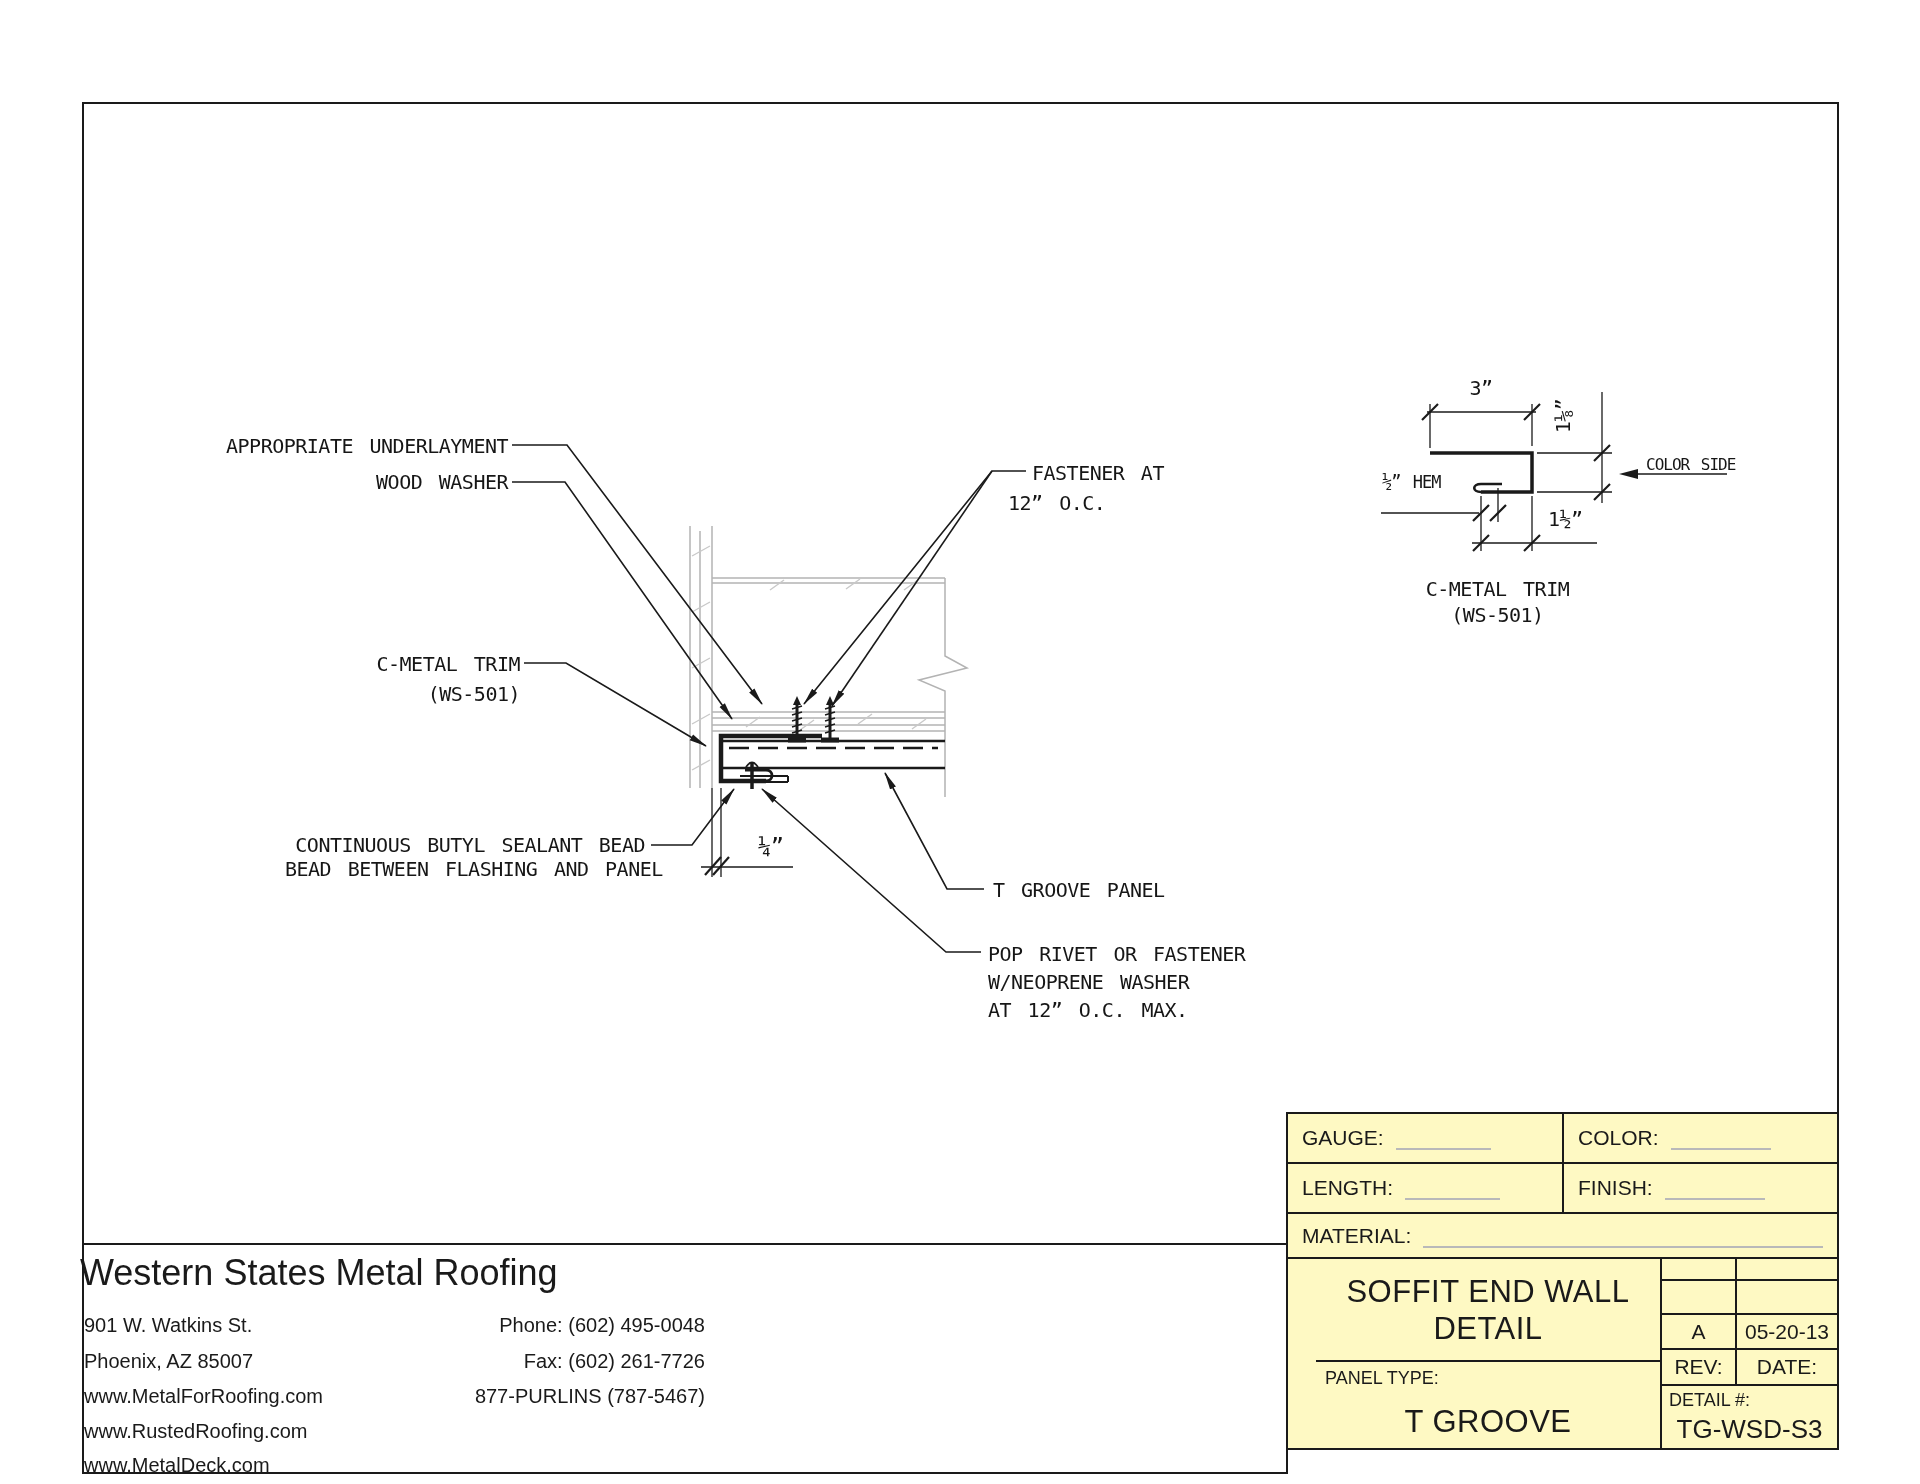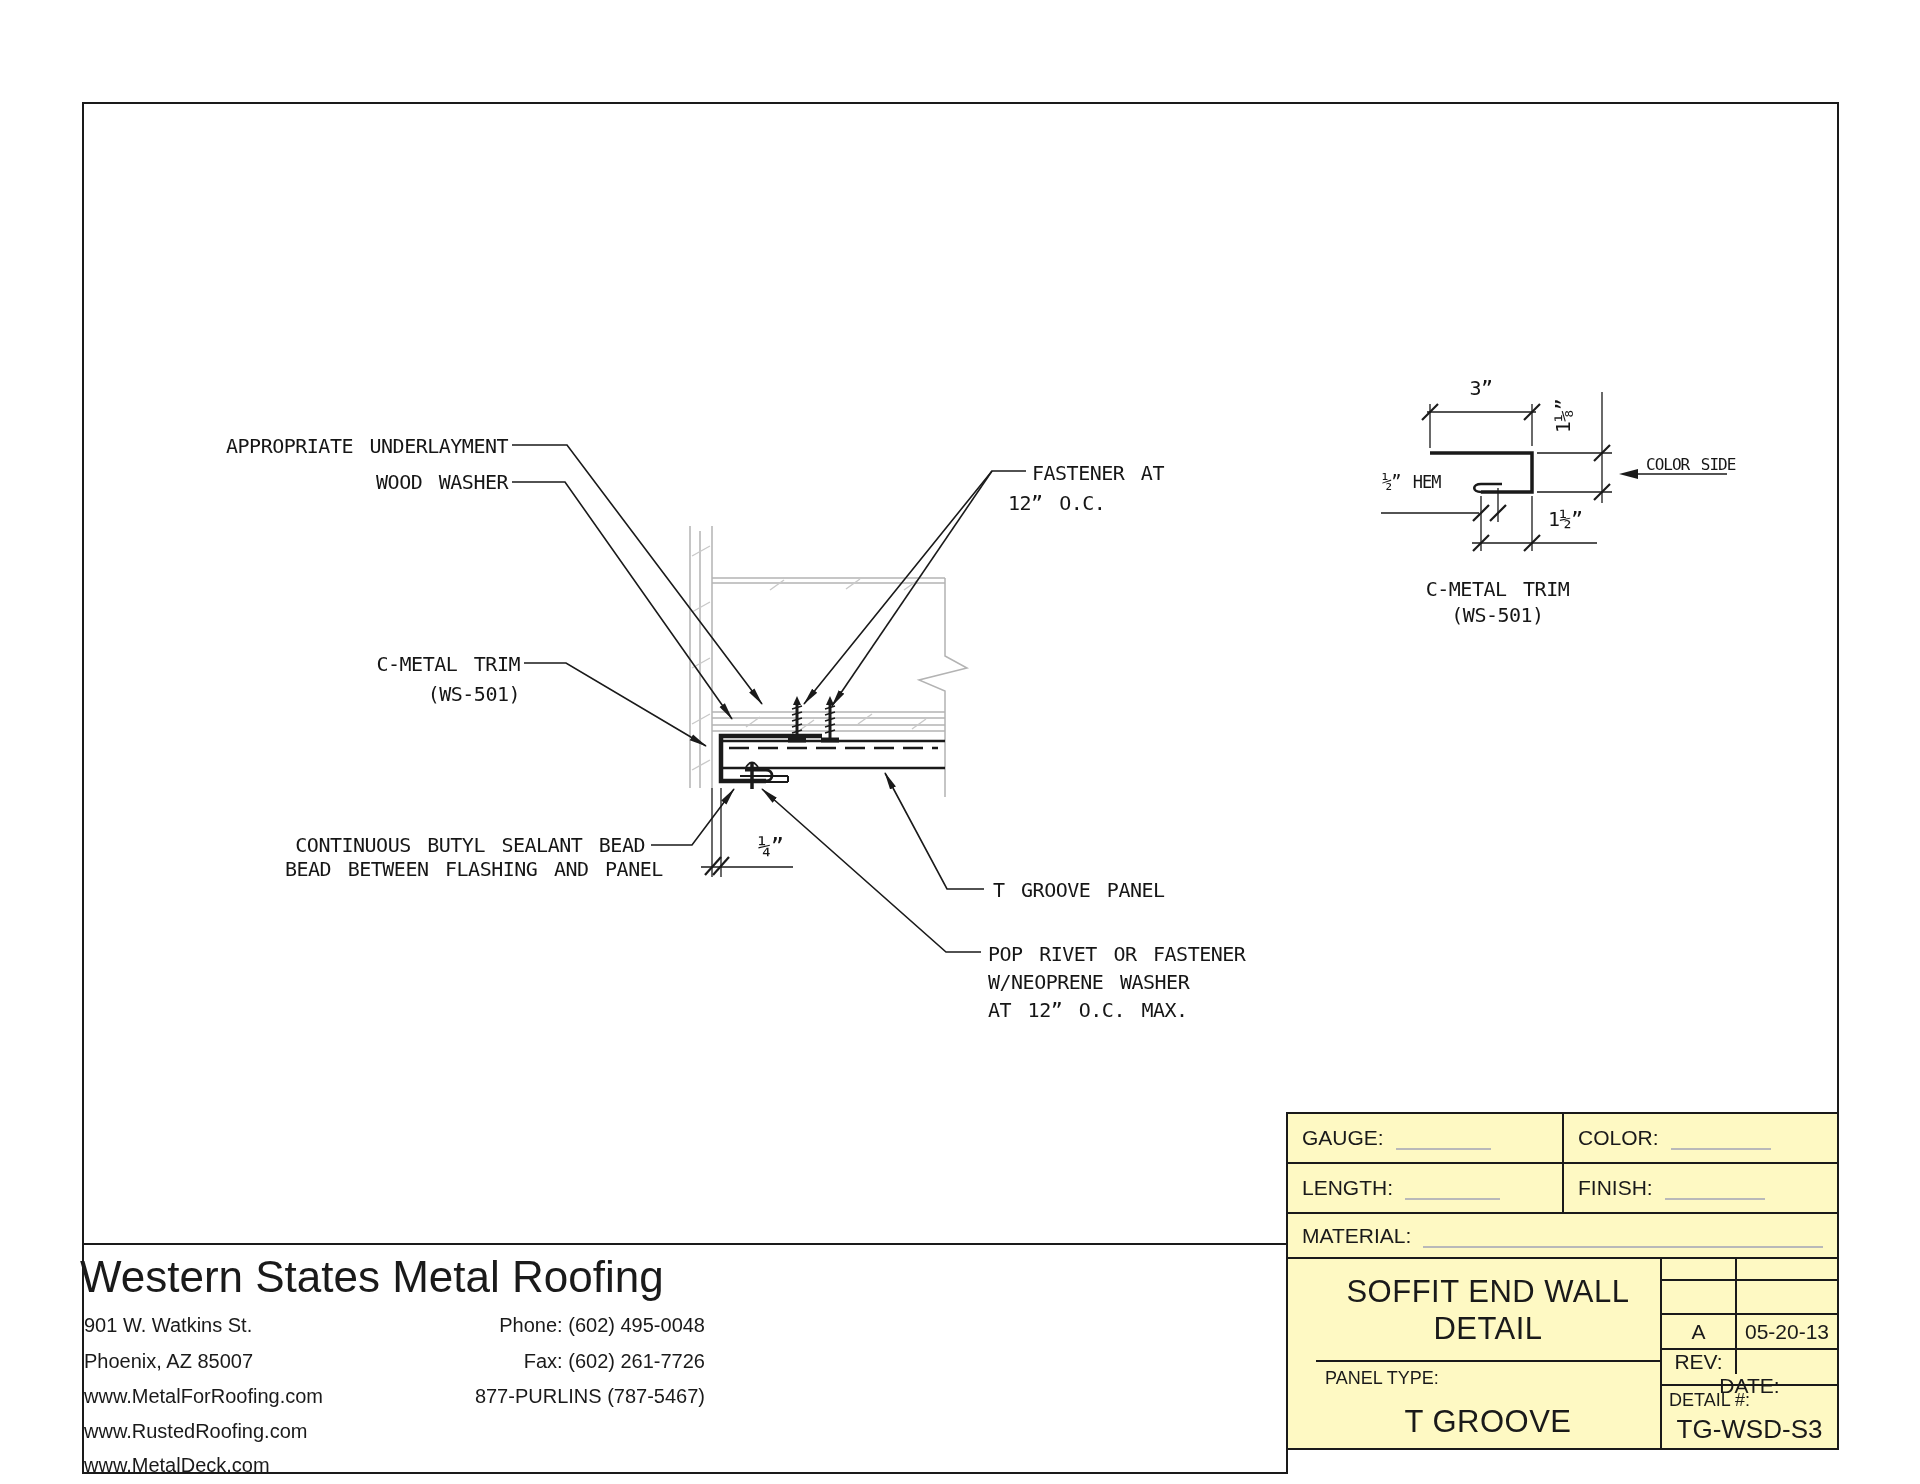--- a/index.html
+++ b/index.html
@@ -34,21 +34,21 @@
   .ptype-value{position:absolute;left:0;right:0;top:42px;text-align:center;font-size:31px;letter-spacing:0.5px;}
   .tb-right{flex:1;display:flex;flex-direction:column;}
   .rrow{display:flex;box-sizing:border-box;border-bottom:2px solid #1a1a1a;}
   .rcell{display:flex;align-items:center;justify-content:center;box-sizing:border-box;}
   .rc1{width:75px;border-right:2px solid #1a1a1a;}
   .rc2{flex:1;}
   .detailcell{position:relative;flex:1;}
   .detail-label{position:absolute;left:7px;top:4px;font-size:18px;}
   .detail-value{position:absolute;left:0;right:0;top:28px;text-align:center;font-size:26px;}
   
-  .co-name{position:absolute;left:80px;top:1252px;font-size:44px;letter-spacing:0px;}
+  .co-name{position:absolute;left:80px;top:1252px;font-size:36px;letter-spacing:0px;}
   .co-line{position:absolute;font-size:20px;}
 </style>
 </head>
 <body>
 
 <div class="page">
 
   <svg width="1920" height="1484" viewBox="0 0 1920 1484">
     <defs>
       <marker id="arr" markerWidth="18" markerHeight="8" refX="17" refY="4" orient="auto" markerUnits="userSpaceOnUse">
@@ -256,21 +256,21 @@
           <div class="rcell rc2"></div>
         </div>
         <div class="rrow" style="height:34px;">
           <div class="rcell rc1"></div>
           <div class="rcell rc2"></div>
         </div>
         <div class="rrow" style="height:35px;">
           <div class="rcell rc1">A</div>
           <div class="rcell rc2">05-20-13</div>
         </div>
-        <div class="rrow" style="height:36px;flex-direction:column;">
+        <div class="rrow" style="height:36px;">
           <div class="rcell rc1">REV:</div>
           <div class="rcell rc2">DATE:</div>
         </div>
         <div class="detailcell">
           <div class="detail-label">DETAIL #:</div>
           <div class="detail-value">TG-WSD-S3</div>
         </div>
       </div>
     </div>
   </div>

